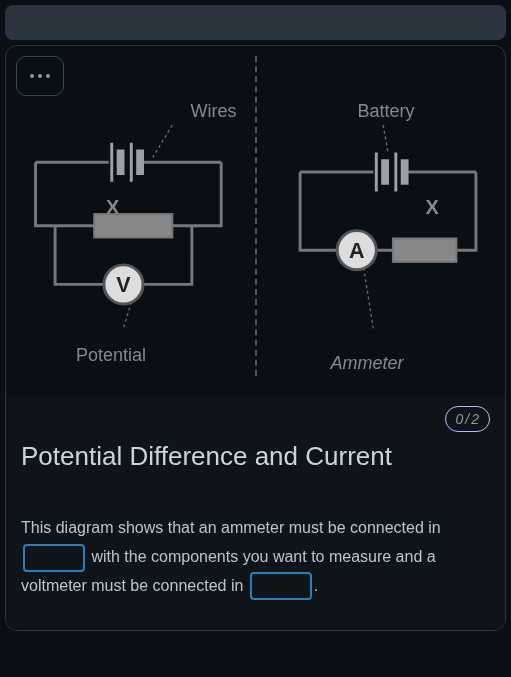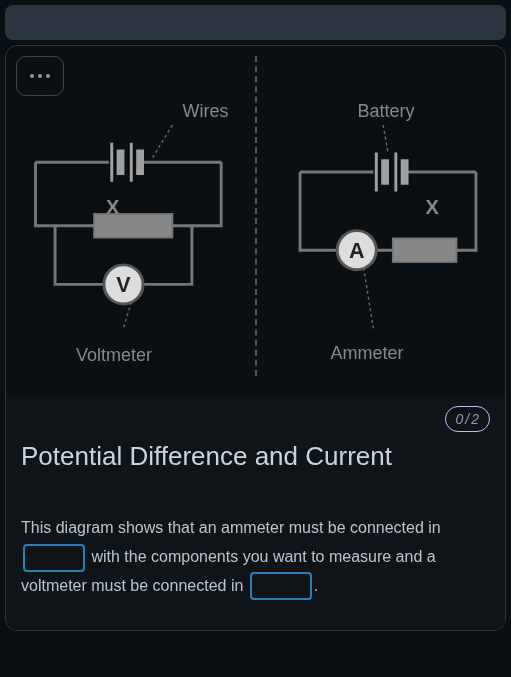--- a/index.html
+++ b/index.html
@@ -61,24 +61,24 @@
       width: 0;
       border-right: 2px dashed #555;
       margin: 0 4px;
     }
     .label {
       position: absolute;
       color: #888;
       font-size: 18px;
       font-weight: 400;
     }
-    .label-wires { top: 45px; right: 22px; }
+    .label-wires { top: 45px; right: 14px; }
     .label-battery { top: 45px; left: 85px; margin-left: 12px; }
     .label-voltmeter { bottom: 10px; left: 60px; }
-    .label-ammeter { bottom: 12px; left: 70px; }
+    .label-ammeter { bottom: 2px; left: 70px; font-style: italic; }
     .x-label {
       position: absolute;
       color: #888;
       font-size: 20px;
       font-weight: 600;
     }
     svg.circuit {
       position: absolute;
       top: 0;
       left: 0;
@@ -156,21 +156,21 @@
 
         <rect x="80" y="158" width="80" height="24" fill="#888" stroke="#777" stroke-width="2"></rect>
 
         <path d="M 40 170 L 40 230 L 90 230 M 130 230 L 180 230 L 180 170" stroke="#777" stroke-width="3" fill="none"></path>
         <circle cx="110" cy="230" r="20" fill="#ddd" stroke="#555" stroke-width="3"></circle>
         <text x="110" y="238" text-anchor="middle" font-size="22" font-weight="700" fill="#222">V</text>
 
         <line x1="160" y1="67" x2="140" y2="100" stroke="#666" stroke-width="1.5" stroke-dasharray="3,3"></line>
         <line x1="118" y1="248" x2="110" y2="275" stroke="#666" stroke-width="1.5" stroke-dasharray="3,3"></line>
       </svg>
-      <span class="label label-voltmeter">Voltmeter</span>
+      <span class="label label-voltmeter">Potential</span>
     </div>
 
     <div class="divider"></div>
 
     <div class="diagram-half">
       <span class="label label-battery">Battery</span>
       <span class="x-label" style="top:140px; left:165px;">X</span>
       <svg class="circuit" viewBox="0 0 240 320">
 
         <path d="M 40 115 L 40 195 L 80 195 M 117 195 L 135 195 M 200 195 L 220 195 L 220 115" stroke="#777" stroke-width="3" fill="none"></path>

